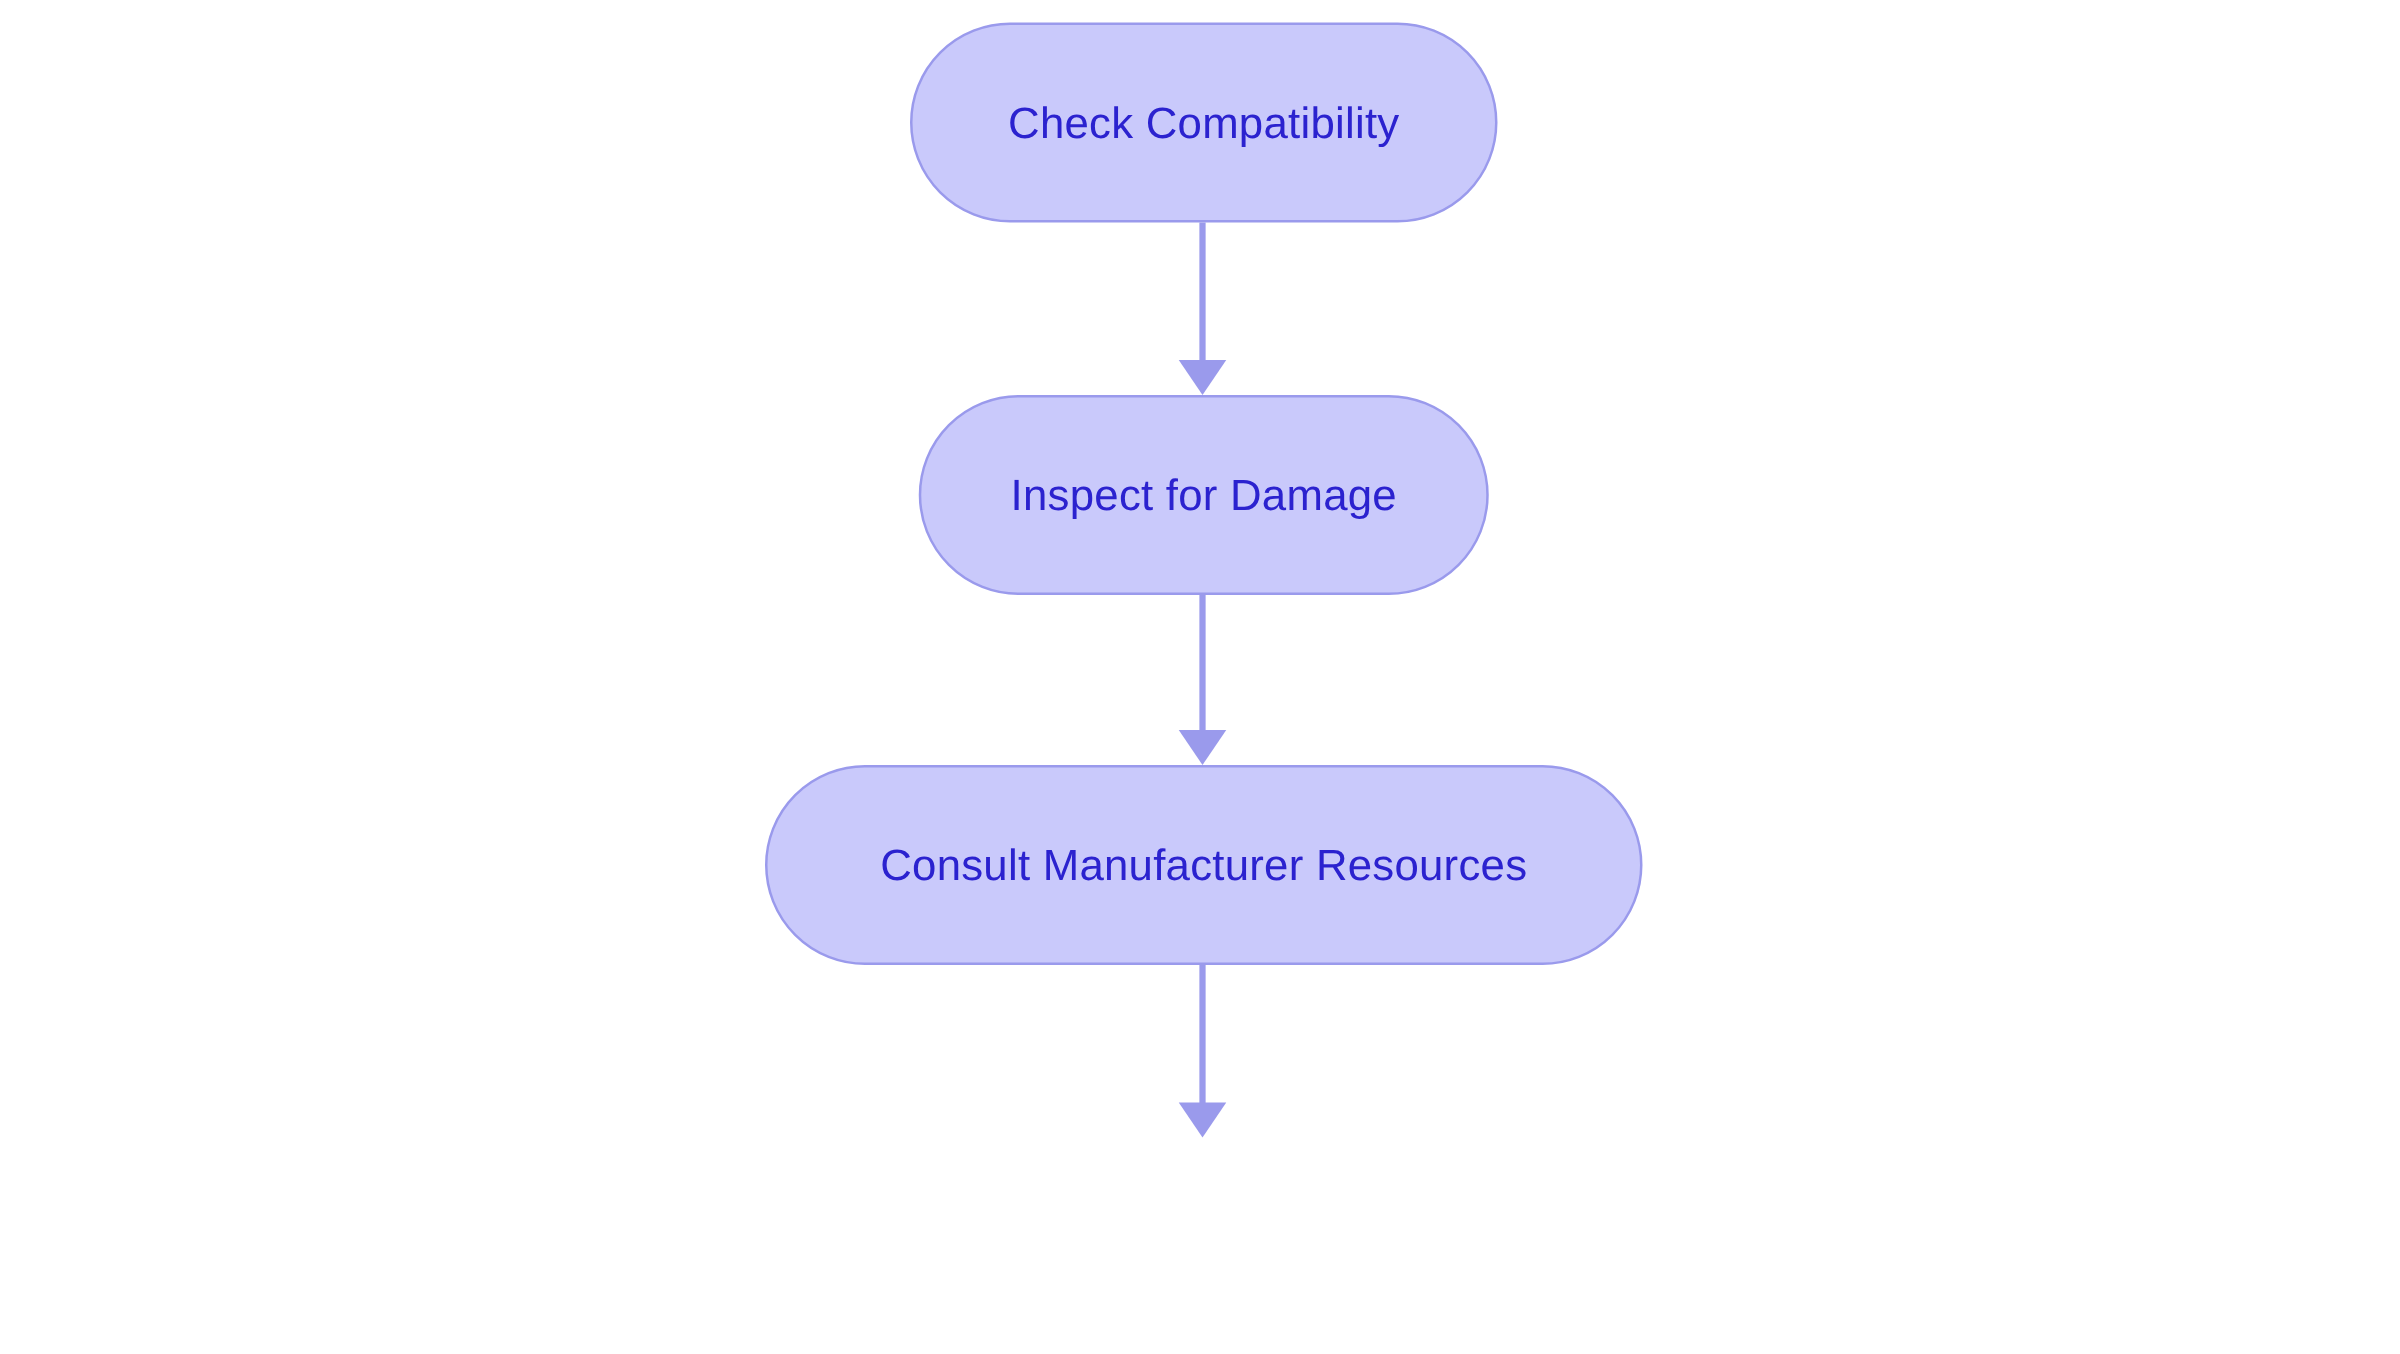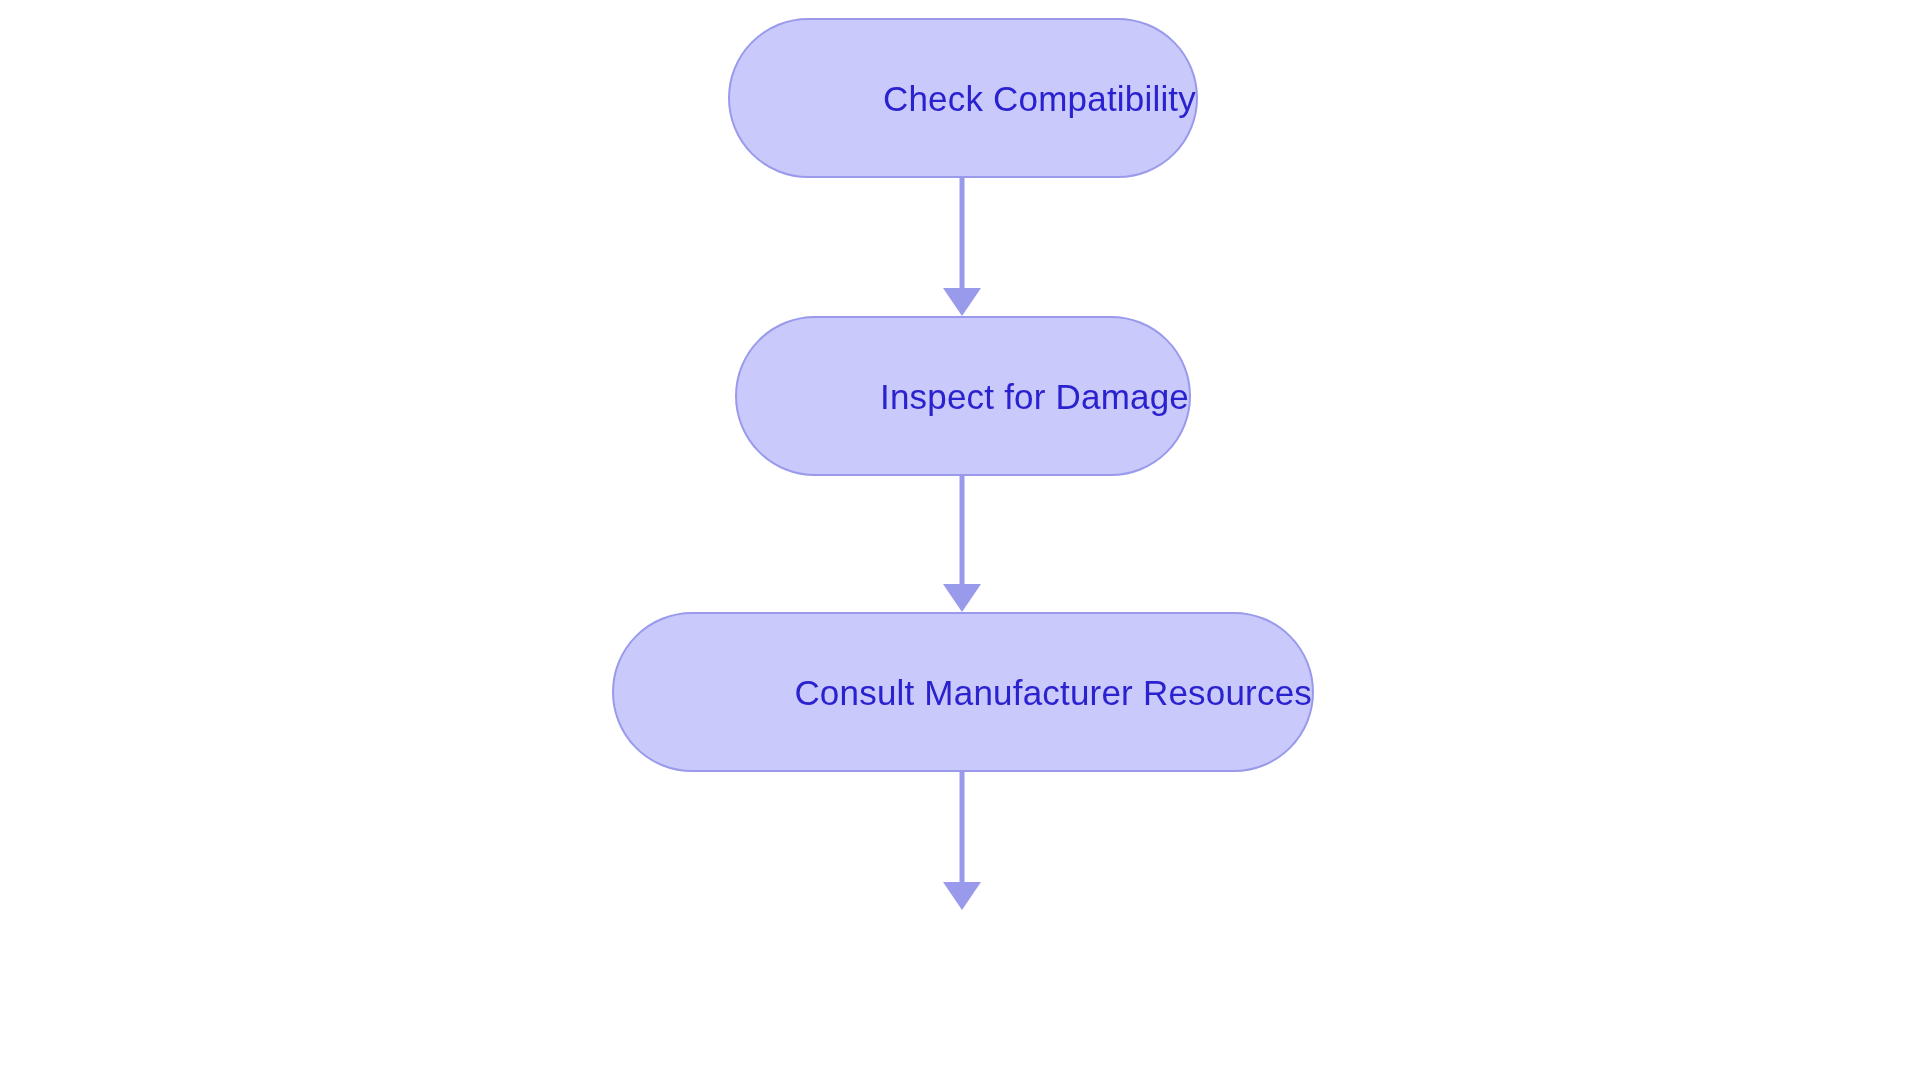--- a/index.html
+++ b/index.html
@@ -33,21 +33,21 @@
     top: 0;
     left: 0;
     width: 1920px;
     height: 1083px;
   }
   .flow-node {
     position: absolute;
     box-sizing: border-box;
     display: flex;
     align-items: center;
-    justify-content: flex-end;
+    justify-content: center;
     background: #c9c9fb;
     border: 2px solid #737373;
     border-radius: 999px;
     white-space: nowrap;
   }
   .flow-node .node-label {
     font-family: "Liberation Sans", sans-serif;
     font-size: 35px;
     font-weight: 400;
     color: #2b22cf;

